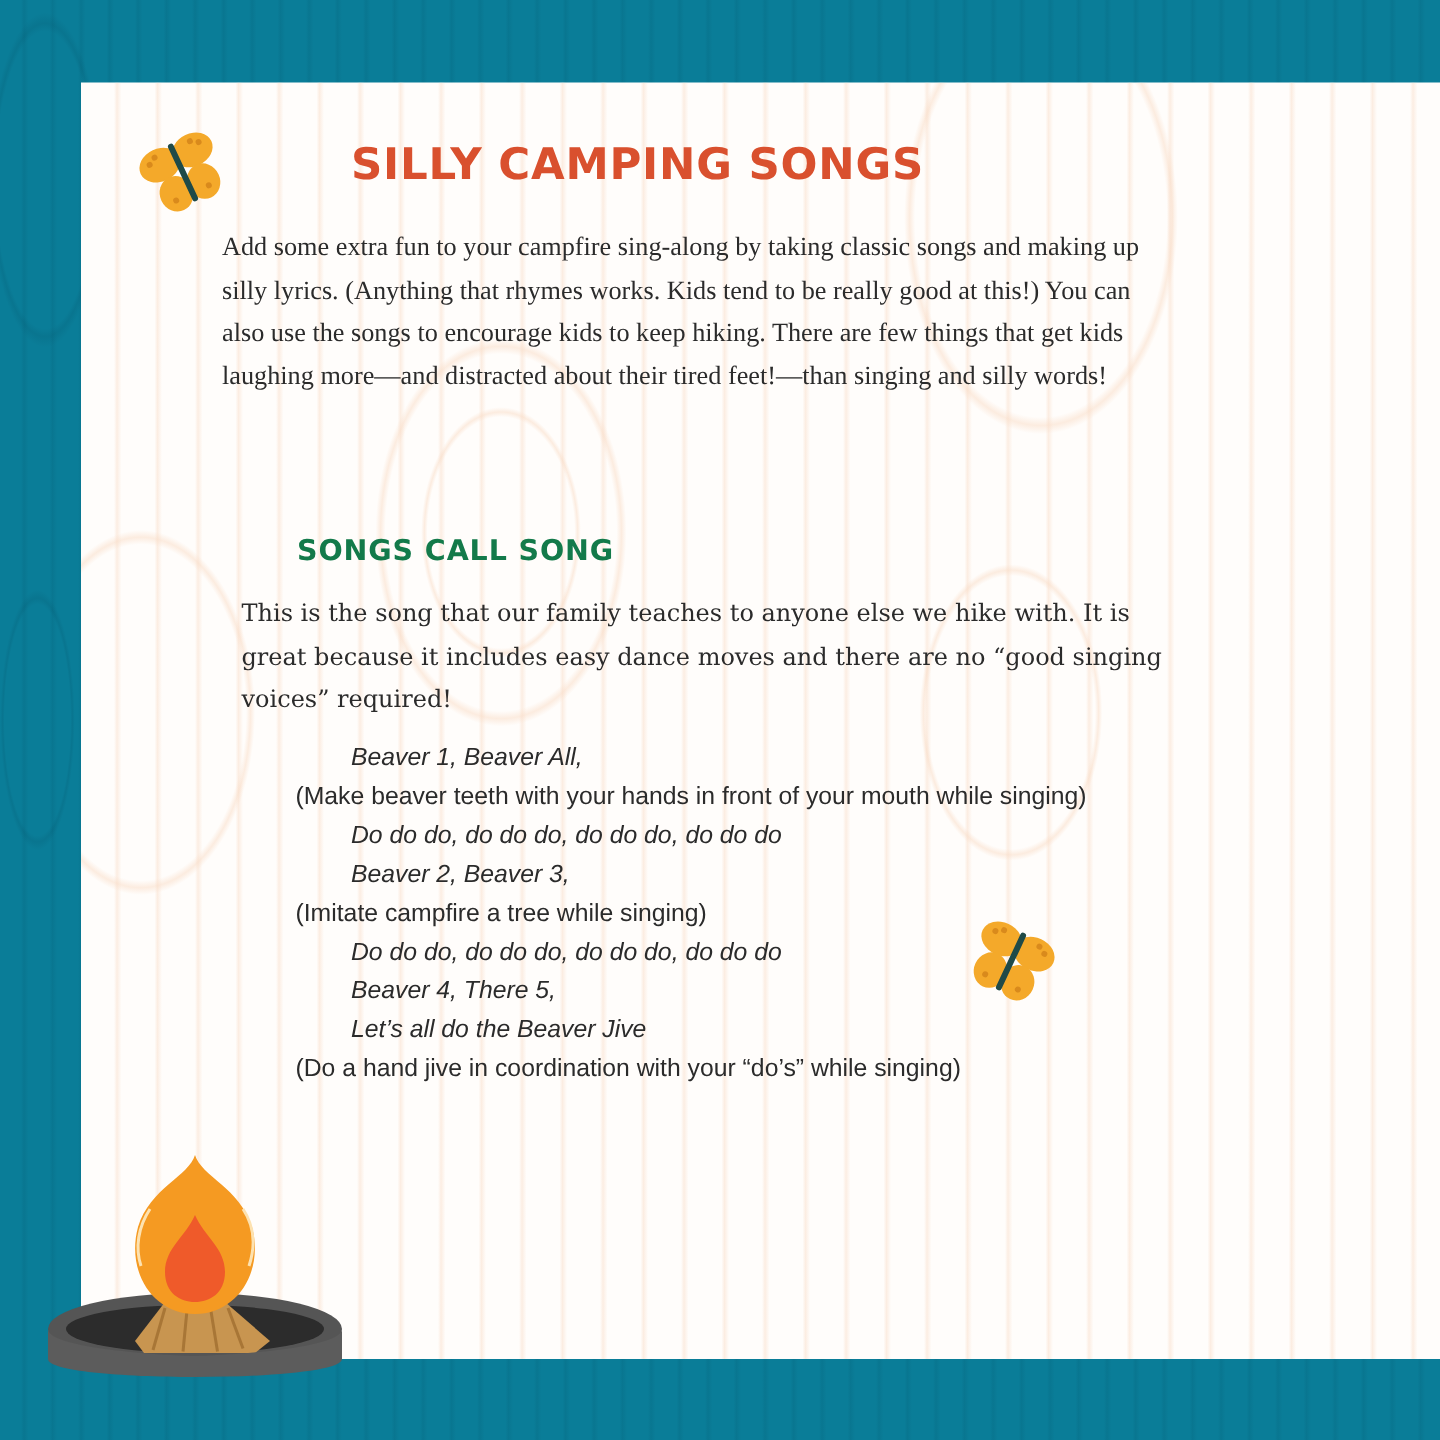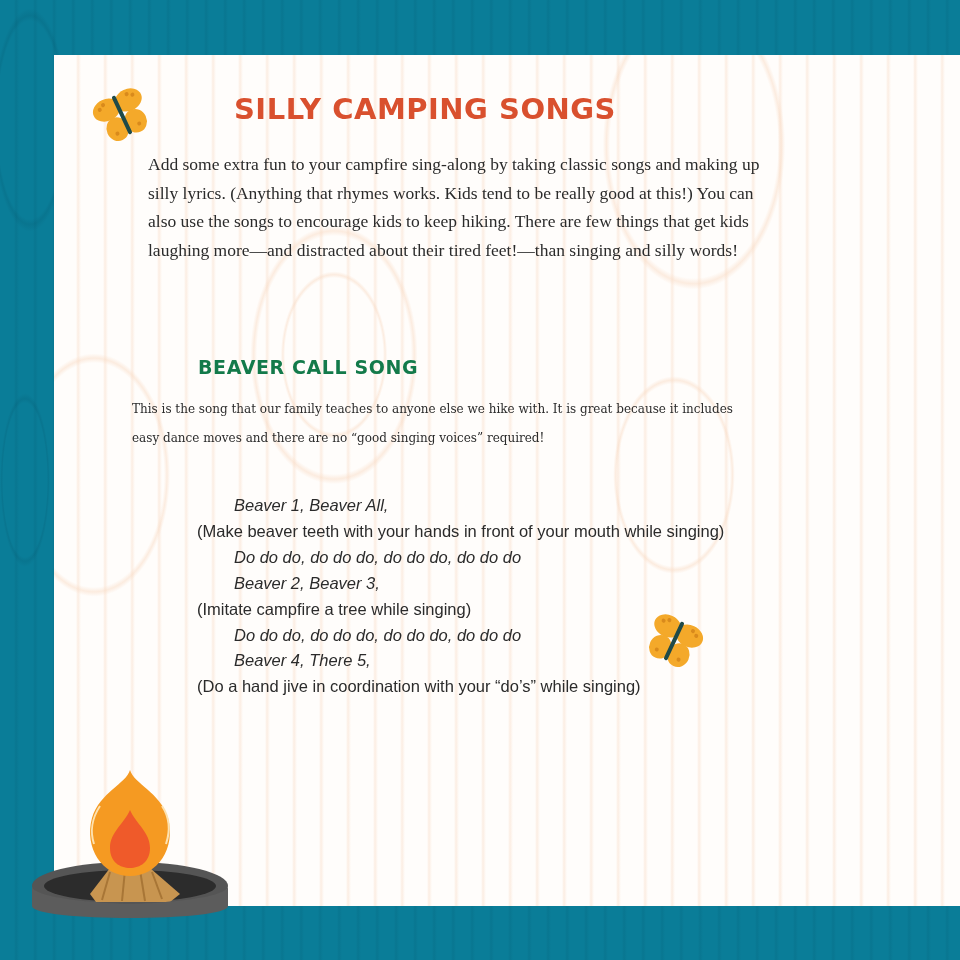--- a/index.html
+++ b/index.html
@@ -60,24 +60,24 @@
       position: absolute;
       left: 198px; top: 356px;
       font-family: "DejaVu Sans", sans-serif;
       font-weight: bold;
       font-size: 19px;
       letter-spacing: 0.6px;
       color: #137a4a;
     }
     .desc {
       position: absolute;
-      left: 132px; top: 395px;
+      left: 161px; top: 395px;
       width: 625px;
       font-family: "DejaVu Serif", serif;
-      font-size: 12px;
+      font-size: 16px;
       line-height: 28.5px;
       color: #2b2b2b;
     }
     .lyrics {
       position: absolute;
       left: 197px; top: 493px;
       width: 545px;
       font-family: "Liberation Sans", sans-serif;
       font-size: 16.5px;
       line-height: 25.9px;
@@ -94,32 +94,33 @@
 <div class="teal-grain"></div>
 
 <div class="panel">
   <div class="panel-grain"></div>
 </div>
 
 <h1 class="title">SILLY CAMPING SONGS</h1>
 
 <p class="intro">Add some extra fun to your campfire sing-along by taking classic songs and making up silly lyrics. (Anything that rhymes works. Kids tend to be really good at this!) You can also use the songs to encourage kids to keep hiking. There are few things that get kids laughing more—and distracted about their tired feet!—than singing and silly words!</p>
 
-<h2 class="subheading">BEAVER CALL SONG</h2>
+<h2 class="subheading">SONGS CALL SONG</h2>
 
 <p class="desc">This is the song that our family teaches to anyone else we hike with. It is great because it includes easy dance moves and there are no “good singing voices” required!</p>
 
 <ul class="lyrics">
   <li class="sung">Beaver 1, Beaver All,</li>
   <li class="instruction">(Make beaver teeth with your hands in front of your mouth while singing)</li>
   <li class="sung">Do do do, do do do, do do do, do do do</li>
   <li class="sung">Beaver 2, Beaver 3,</li>
   <li class="instruction">(Imitate campfire a tree while singing)</li>
   <li class="sung">Do do do, do do do, do do do, do do do</li>
   <li class="sung">Beaver 4, There 5,</li>
+  <li class="sung">Let’s all do the Beaver Jive</li>
   <li class="instruction">(Do a hand jive in coordination with your “do’s” while singing)</li>
 </ul>
 
 <svg class="butterfly" style="left:90px; top:84px;" width="64" height="62" viewBox="0 0 64 62">
   <g transform="rotate(-25 32 31)">
     <ellipse cx="20" cy="20" rx="14" ry="11" fill="#f4a92a"></ellipse>
     <ellipse cx="44" cy="20" rx="14" ry="11" fill="#f4a92a"></ellipse>
     <ellipse cx="22" cy="42" rx="11" ry="12" fill="#f4a92a"></ellipse>
     <ellipse cx="42" cy="42" rx="11" ry="12" fill="#f4a92a"></ellipse>
     <circle cx="14" cy="17" r="2" fill="#d98a1c"></circle>

